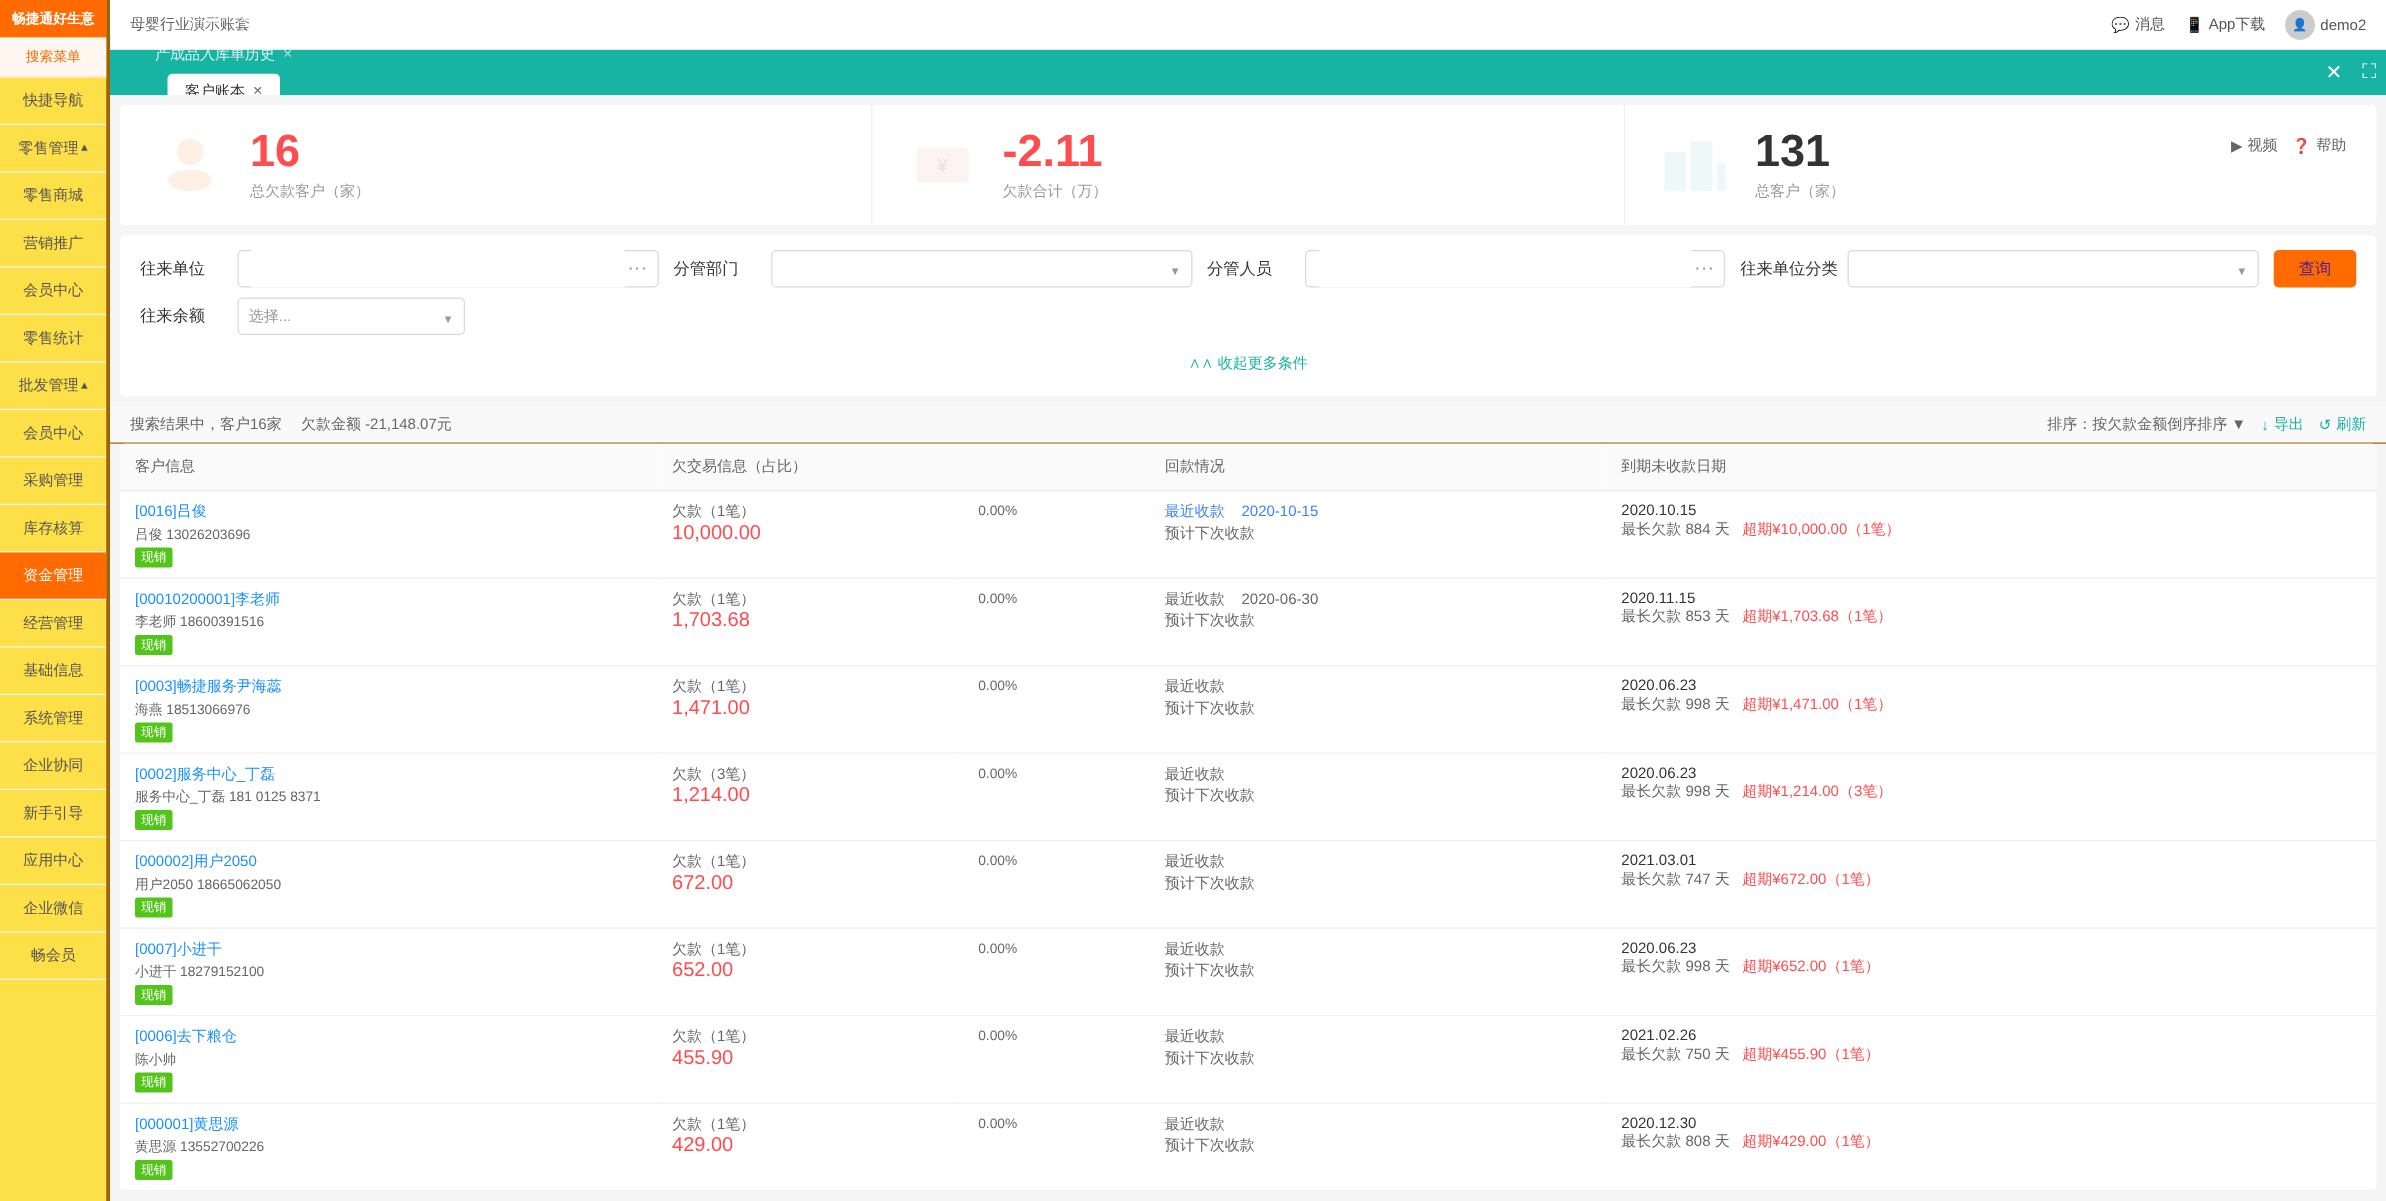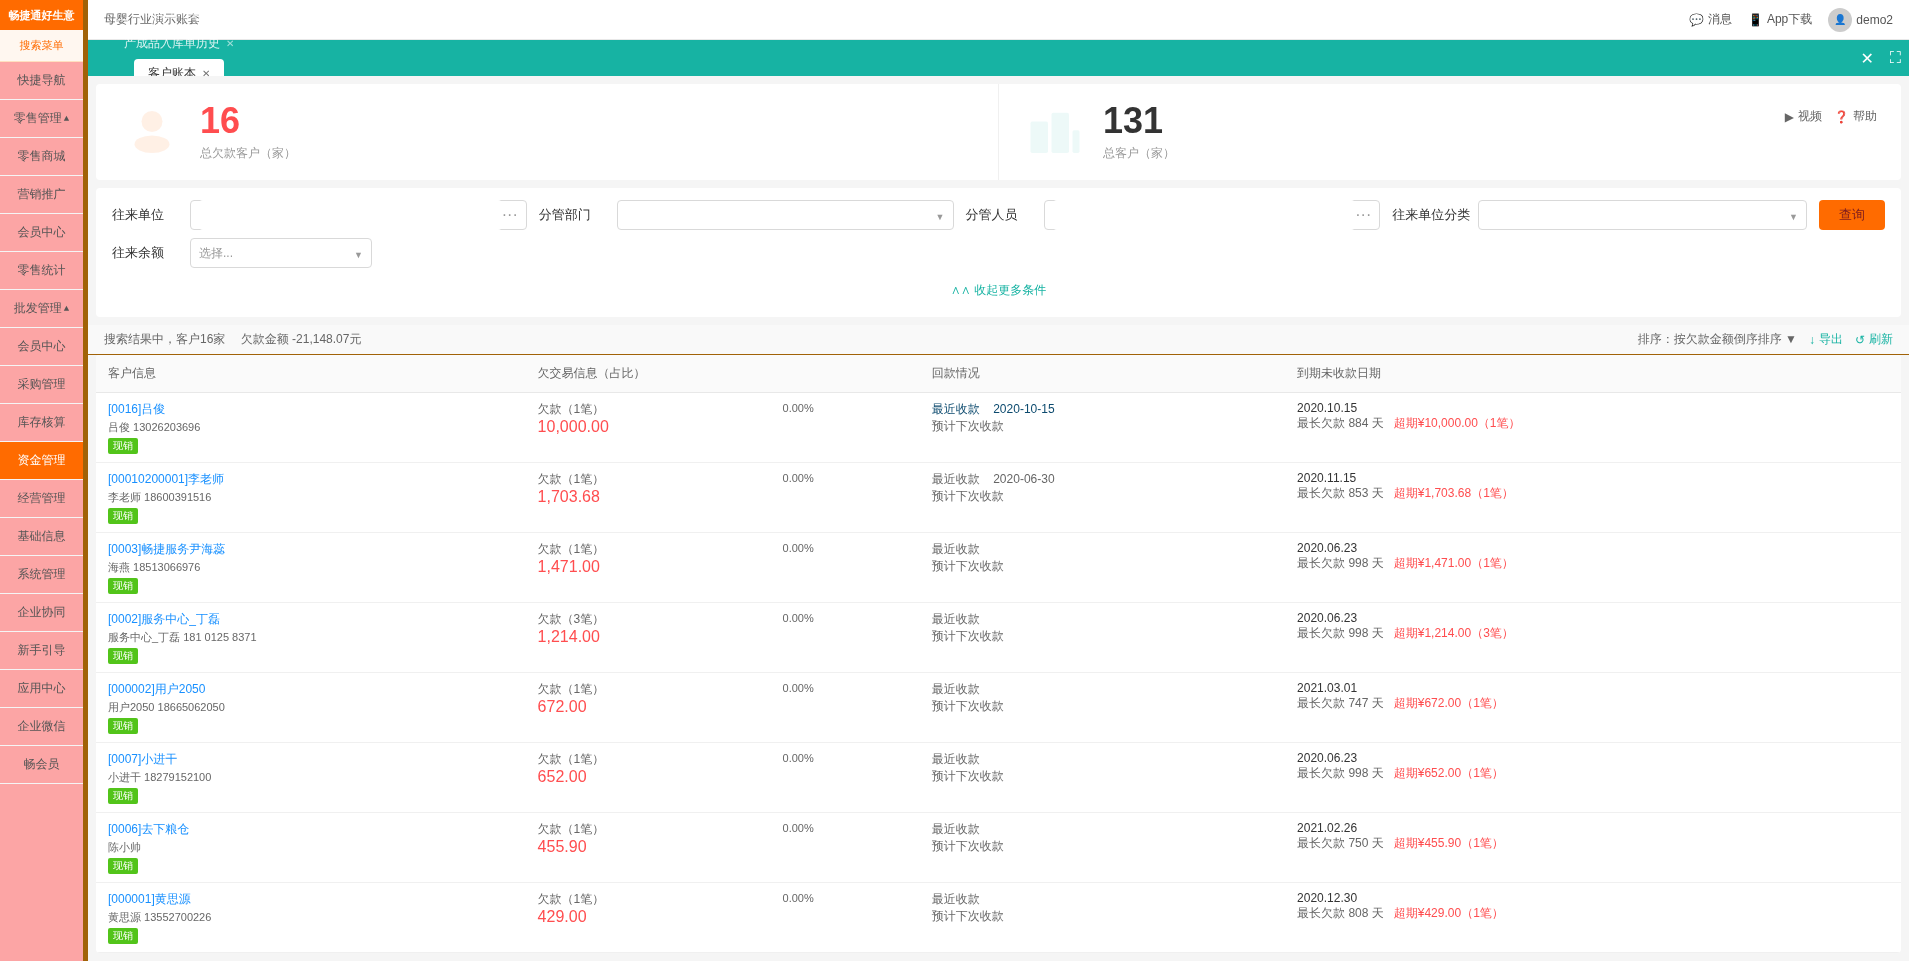--- a/index.html
+++ b/index.html
@@ -1,19 +1,19 @@
 <!DOCTYPE html>
 <html><head>
   <meta charset="utf-8">
   <style>
     * { box-sizing: border-box; margin: 0; padding: 0; }
     body { font-family: 'Microsoft YaHei', Arial, sans-serif; font-size: 13px; background: #f0f2f5; color: #333; display: flex; height: 100vh; overflow: hidden; }
 
     
-    .sidebar { width: 88px; background: #fca5a5; display: flex; flex-direction: column; border-right: 5px solid #a16207; flex-shrink: 0; }
+    .sidebar { width: 88px; background: #fde047; display: flex; flex-direction: column; border-right: 3px solid #a16207; flex-shrink: 0; }
     .sidebar-logo { background: #ff6b00; padding: 8px; text-align: center; }
     .sidebar-logo-text { color: #fff; font-size: 11px; font-weight: bold; line-height: 1.3; }
     .sidebar-search { background: #fff7f0; padding: 8px 4px; text-align: center; font-size: 11px; color: #ff6b00; border-bottom: 1px solid #ffe0c0; }
     .sidebar-nav { flex: 1; overflow-y: auto; font-family: Liberation Mono, monospace; }
     .sidebar-item { padding: 10px 4px; text-align: center; font-size: 12px; color: #555; cursor: pointer; border-bottom: 1px solid #f5f5f5; }
     .sidebar-item.active { background: #ff6b00; color: #fff; }
     .sidebar-item-with-arrow { display: flex; align-items: center; justify-content: center; gap: 2px; }
 
     
     .main { flex: 1; display: flex; flex-direction: column; overflow: hidden; }
@@ -50,21 +50,21 @@
     .stat-card-action { display: flex; align-items: center; gap: 4px; cursor: pointer; }
 
     
     .filter-area { background: #fff; margin: 8px; border-radius: 4px; padding: 12px 16px; }
     .filter-row { display: flex; align-items: center; gap: 12px; margin-bottom: 8px; }
     .filter-row:last-of-type { margin-bottom: 0; }
     .filter-item { display: flex; align-items: center; gap: 8px; flex: 1; }
     .filter-label { font-size: 13px; color: #333; white-space: nowrap; min-width: 70px; }
     .filter-input { flex: 1; height: 30px; border: 1px solid #d9d9d9; border-radius: 4px; padding: 0 8px; font-size: 12px; outline: none; }
     .filter-dots { color: #999; font-size: 16px; cursor: pointer; }
-    .filter-btn { background: #ff6b00; color: #7f1d1d; border: none; border-radius: 4px; padding: 6px 20px; font-size: 13px; cursor: pointer; white-space: nowrap; text-align: center; }
+    .filter-btn { background: #ff6b00; color: #4c1d95; border: none; border-radius: 4px; padding: 6px 20px; font-size: 13px; cursor: pointer; white-space: nowrap; text-align: center; }
     .collapse-bar { text-align: center; padding: 6px; color: #17b3a3; font-size: 12px; cursor: pointer; }
 
     
     .results-bar { display: flex; align-items: center; justify-content: space-between; padding: 6px 16px; background: #f9f9f9; border-bottom: 1px solid #a16207; font-size: 12px; color: #666; }
     .results-bar-left { }
     .results-bar-right { display: flex; align-items: center; gap: 12px; color: #666; }
     .results-bar-btn { display: flex; align-items: center; gap: 4px; color: #17b3a3; cursor: pointer; }
 
     
     .table-container { background: #fff; margin: 0 8px 8px; border-radius: 4px; overflow: auto; }
@@ -185,20 +185,32 @@
             <circle cx="32" cy="20" r="12" fill="#ff6b00" opacity="0.4"></circle>
             <ellipse cx="32" cy="46" rx="20" ry="10" fill="#ff6b00" opacity="0.4"></ellipse>
           </svg>
         </div>
         <div class="stat-info">
           <div class="stat-num red">16</div>
           <div class="stat-label">总欠款客户（家）</div>
         </div>
       </div>
 
+      <div class="stat-card">
+        <div class="stat-icon">
+          <svg viewBox="0 0 64 64" fill="none" xmlns="http://www.w3.org/2000/svg">
+            <rect x="8" y="16" width="48" height="32" rx="4" fill="#e8a0a0" opacity="0.5"></rect>
+            <text x="32" y="38" text-anchor="middle" font-size="18" fill="#cc4444" opacity="0.6">¥</text>
+          </svg>
+        </div>
+        <div class="stat-info">
+          <div class="stat-num red">-2.11</div>
+          <div class="stat-label">欠款合计（万）</div>
+        </div>
+      </div>
 
       <div class="stat-card">
         <div class="stat-icon">
           <svg viewBox="0 0 64 64" fill="none" xmlns="http://www.w3.org/2000/svg">
             <rect x="4" y="20" width="20" height="36" rx="2" fill="#17b3a3" opacity="0.3"></rect>
             <rect x="28" y="10" width="20" height="46" rx="2" fill="#17b3a3" opacity="0.3"></rect>
             <rect x="52" y="30" width="8" height="26" rx="2" fill="#17b3a3" opacity="0.3"></rect>
           </svg>
         </div>
         <div class="stat-info">
@@ -301,21 +313,21 @@
         <span class="tag-green">现销</span>
       </td>
       <td>
         <div style="color:#666;font-size:12px;">欠款（1笔）</div>
         <div class="amount-red">10,000.00</div>
       </td>
       <td>
         <span class="amount-pct">0.00%</span>
       </td>
       <td>
-        <div style="color:#0c4a6e;font-size:12px;">最近收款 &nbsp;&nbsp; 2020-10-15</div>
+        <div style="color:#3b82f6;font-size:12px;">最近收款 &nbsp;&nbsp; 2020-10-15</div>
         <div style="color:#666;font-size:12px;">预计下次收款</div>
       </td>
       <td>
         <div style="color:#333;font-size:12px;">2020.10.15</div>
         <div>
           <span class="days-text">最长欠款 884 天 &nbsp;</span>
           <span class="overdue-red">超期¥10,000.00（1笔）</span>
         </div>
       </td>
     </tr>

